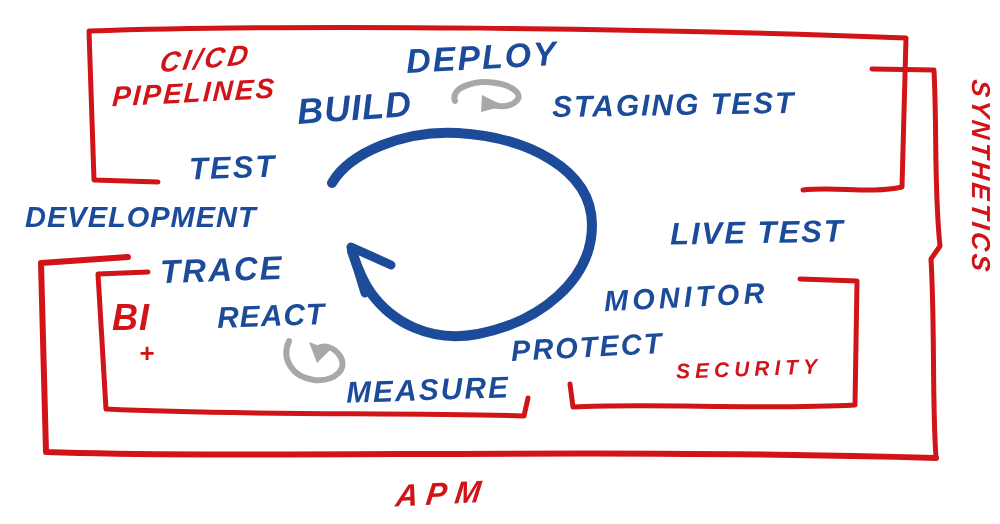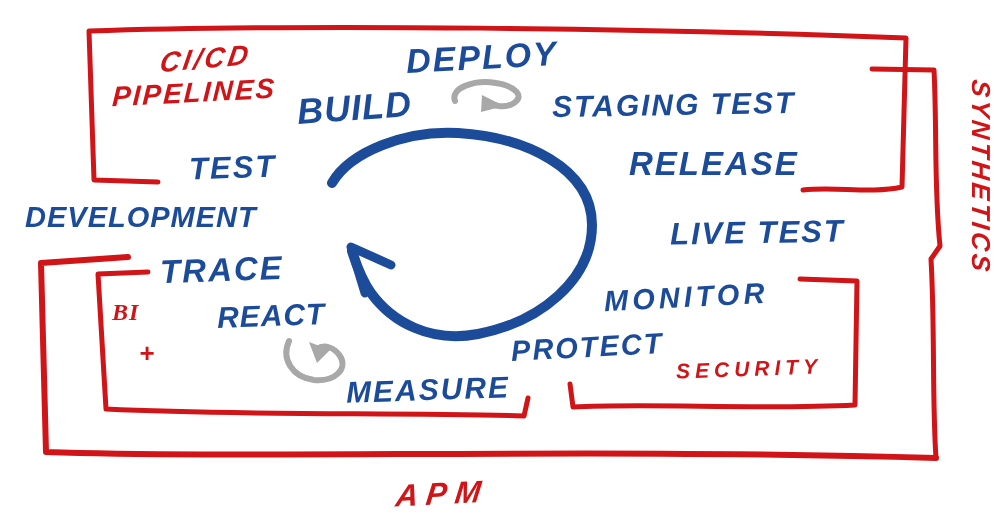--- a/index.html
+++ b/index.html
@@ -29,21 +29,21 @@
   .development {left:25px; top:203px; font-size:29px;letter-spacing:1px;}
   .livetest    {left:670px;top:217px; font-size:31px;letter-spacing:2px; transform:rotate(-1deg);}
   .trace       {left:160px;top:253px; font-size:33px;letter-spacing:2px; transform:rotate(-2deg);}
   .monitor     {left:604px;top:283px; font-size:29px;letter-spacing:4px; transform:rotate(-3deg);}
   .react       {left:217px;top:301px; font-size:30px;letter-spacing:1px; transform:rotate(-2deg);}
   .protect     {left:511px;top:333px; font-size:29px;letter-spacing:2px; transform:rotate(-3deg);}
   .measure     {left:346px;top:375px; font-size:30px;letter-spacing:2px; transform:rotate(-2deg);}
   
   .cicd        {left:160px;top:45px;  font-size:28px;letter-spacing:3px; transform:rotate(-5deg) skewX(-14deg);}
   .pipelines   {left:112px;top:79px;  font-size:28px;letter-spacing:2px; transform:rotate(-3deg) skewX(-6deg);}
-  .bi          {left:112px;top:300px; font-size:24px;letter-spacing:1px;font-family:Liberation Serif, serif;}
+  .bi          {left:112px;top:300px; font-size:36px;letter-spacing:1px;}
   .plus        {left:139px;top:340px; font-size:26px;}
   .dem         {left:148px;top:366px; font-size:30px;letter-spacing:5px;}
   .security    {left:676px;top:358px; font-size:21px;letter-spacing:5px; transform:rotate(-2deg);}
   .apm         {left:396px;top:478px; font-size:31px;letter-spacing:8px; transform:rotate(-3deg) skewX(-10deg);}
   .synthetics  {left:994px;top:81px;  font-size:26px;letter-spacing:3px;
                 transform:rotate(90deg) skewX(-6deg); transform-origin:0 0;}
 </style>
 </head>
 <body>
 
@@ -67,21 +67,20 @@
     <path d="M 455 101 C 450 88, 475 79, 496 83 C 515 86, 525 96, 514 103 C 506 108, 495 107, 488 102" fill="none" stroke="#a8a8a8" stroke-width="6" stroke-linecap="round"></path>
     <polygon points="504,106 482,95 481,112" fill="#a8a8a8"></polygon>
 
     <path d="M 289 341 C 281 359, 292 377, 314 380 C 336 382, 348 368, 340 356 C 334 347, 324 344, 317 349" fill="none" stroke="#a8a8a8" stroke-width="6" stroke-linecap="round"></path>
     <polygon points="309,342 330,350 317,363" fill="#a8a8a8"></polygon>
   </svg>
 
   <div class="lbl deploy">DEPLOY</div>
   <div class="lbl build">BUILD</div>
   <div class="lbl staging">STAGING TEST</div>
-  <div class="lbl release">RELEASE</div>
   <div class="lbl test">TEST</div>
   <div class="lbl development">DEVELOPMENT</div>
   <div class="lbl livetest">LIVE TEST</div>
   <div class="lbl trace">TRACE</div>
   <div class="lbl monitor">MONITOR</div>
   <div class="lbl react">REACT</div>
   <div class="lbl protect">PROTECT</div>
   <div class="lbl measure">MEASURE</div>
 
   <div class="lbl red cicd">CI/CD</div>

